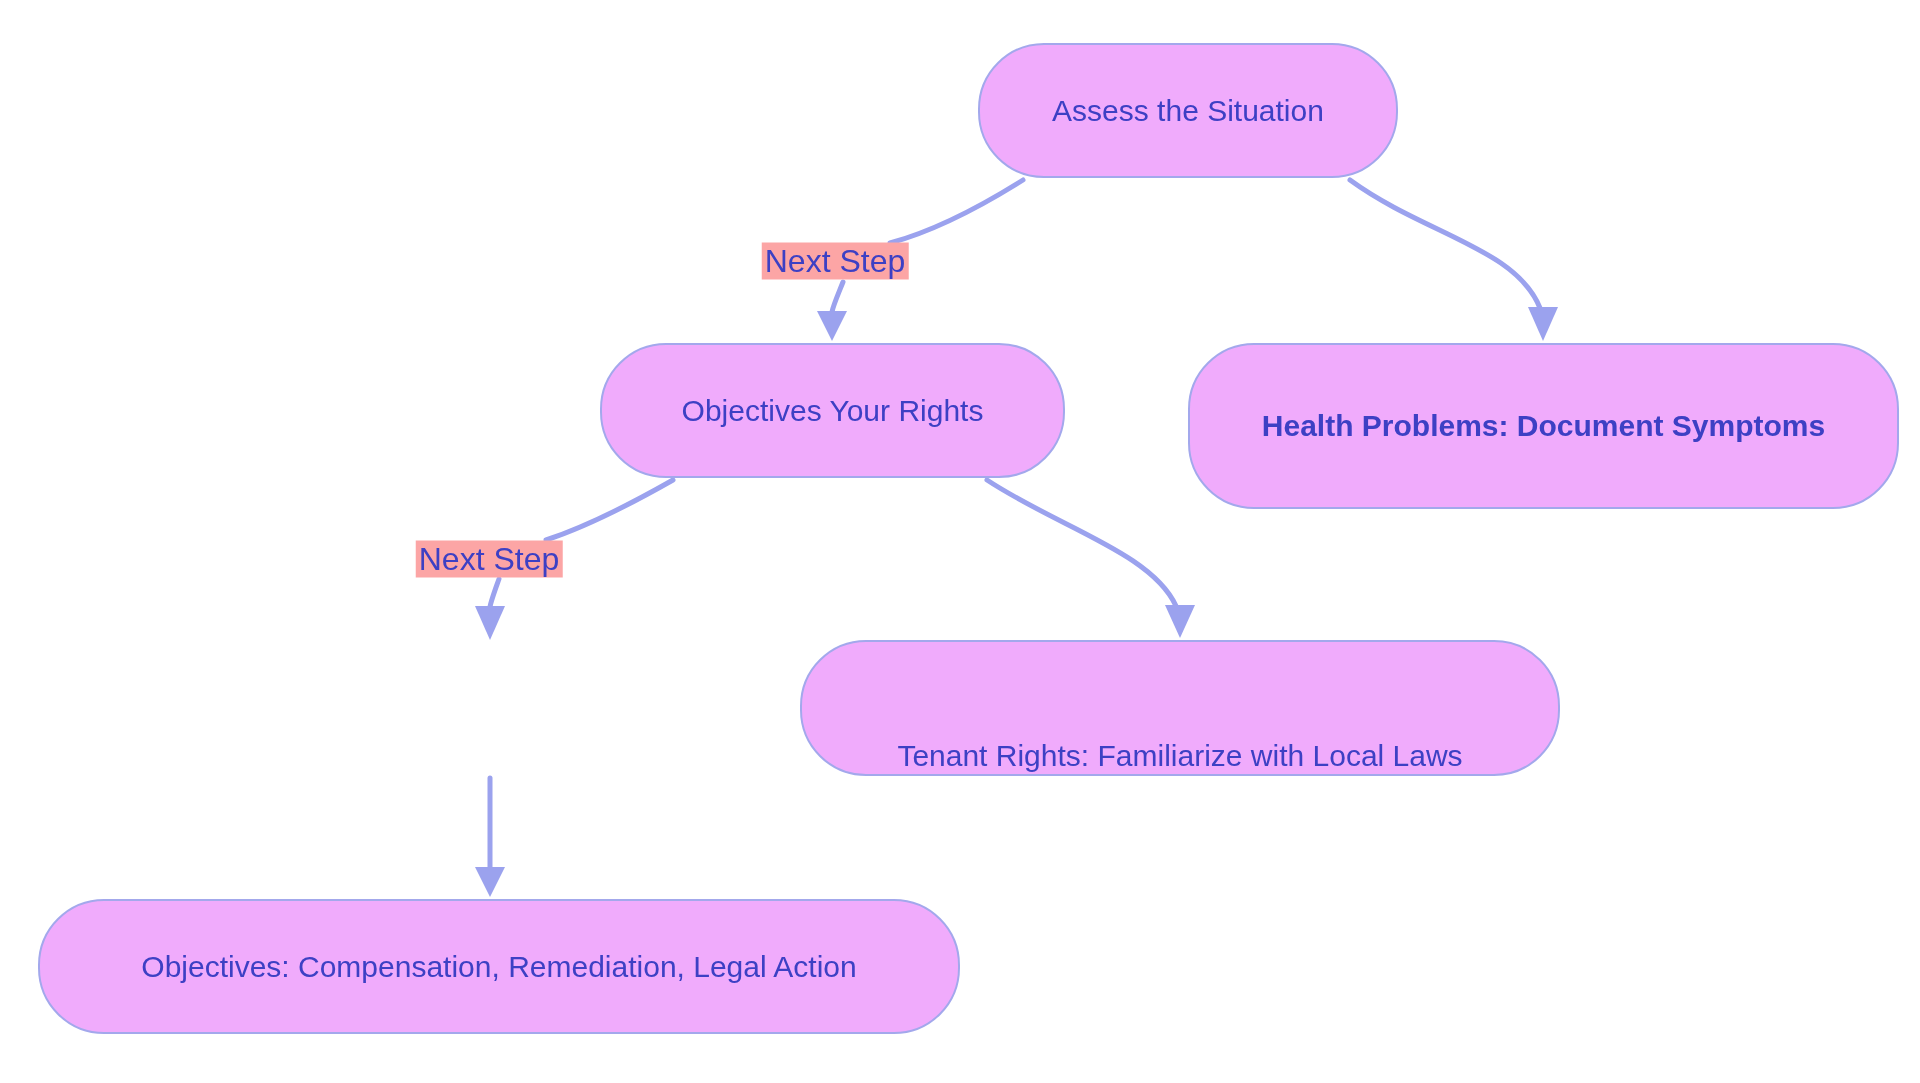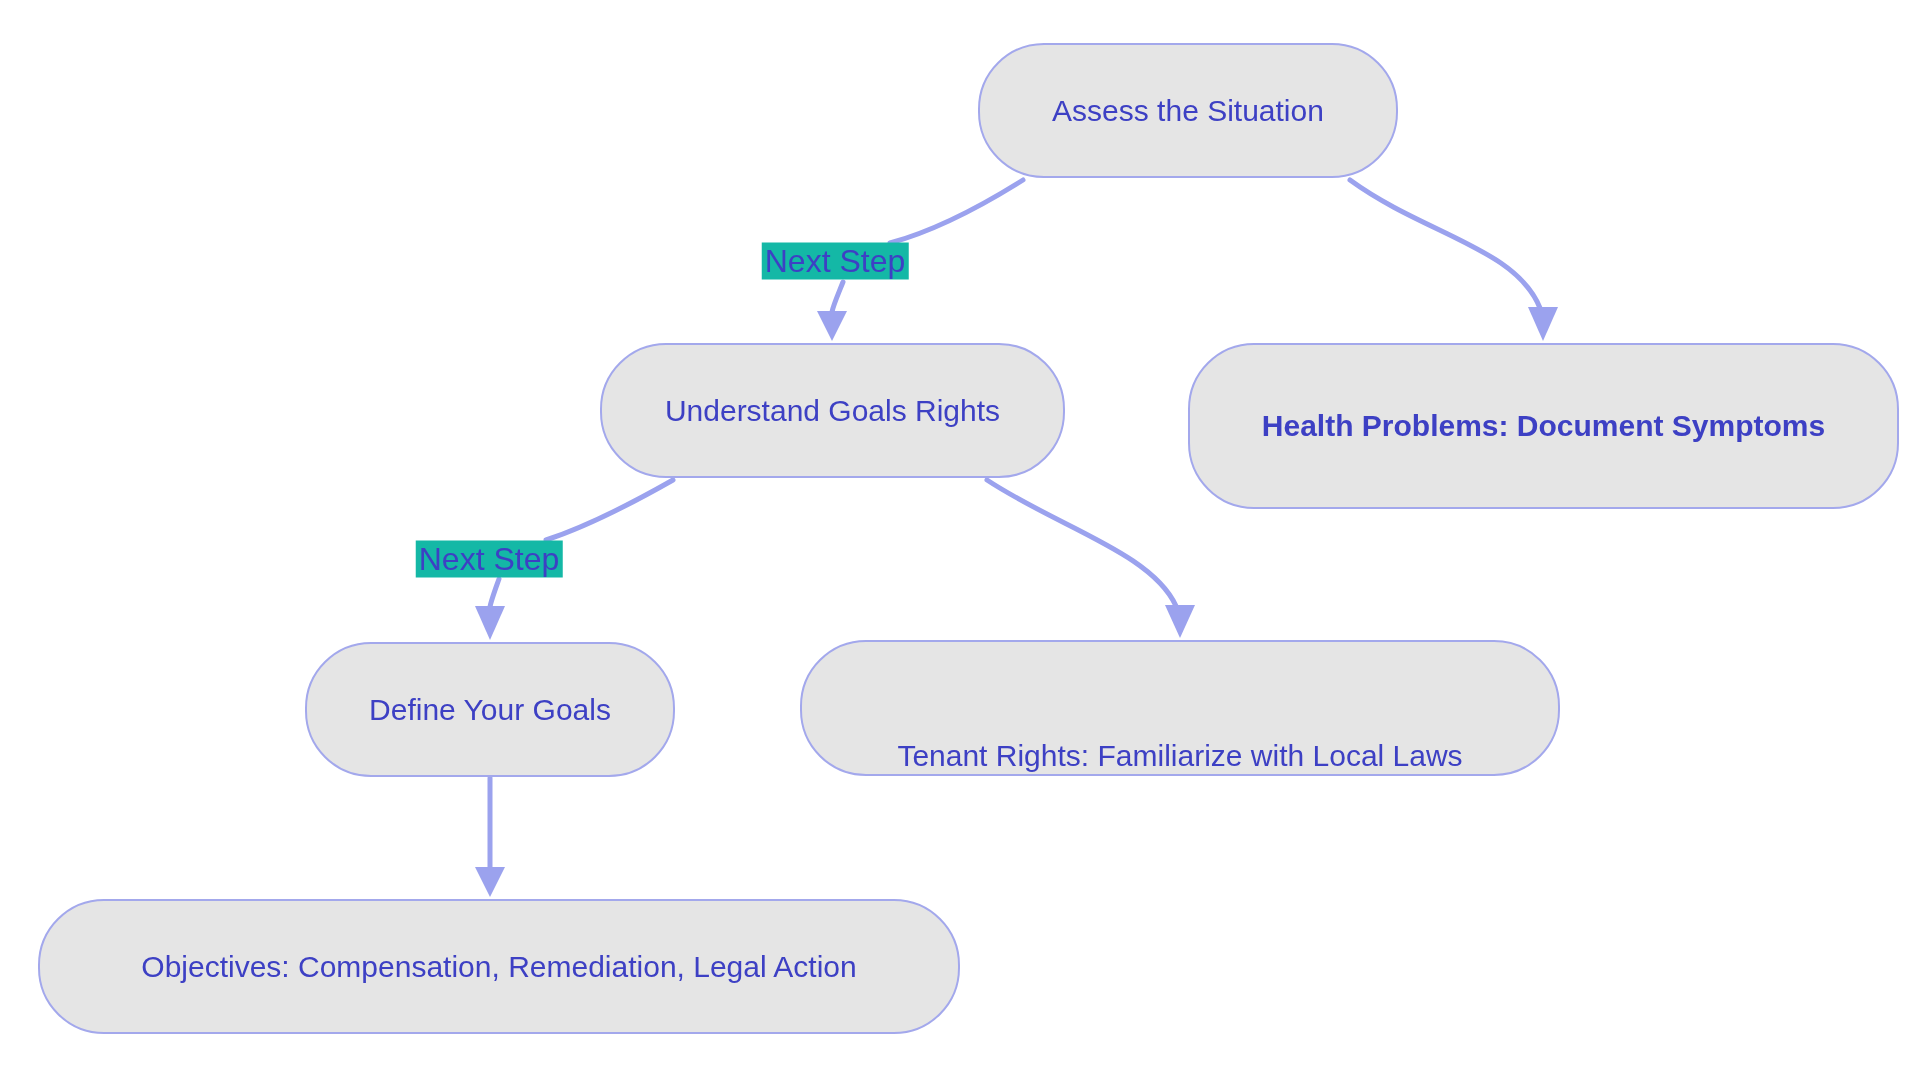--- a/index.html
+++ b/index.html
@@ -32,41 +32,41 @@
     fill: #9ba2ee;
     stroke: none;
   }
   .node {
     position: absolute;
     box-sizing: border-box;
     display: flex;
     align-items: center;
     justify-content: center;
     text-align: center;
-    background: #e5e5e5;
+    background: #f0abfc;
     border: 2px solid #a3a8ec;
     border-radius: 66px;
     color: #3d40c4;
     font-size: 30px;
     line-height: 1.2;
     padding: 0 30px;
   }
   .node-assess      { left: 978px;  top: 43px;  width: 420px; height: 135px; }
   .node-understand  { left: 600px;  top: 343px; width: 465px; height: 135px; }
   .node-health      { left: 1188px; top: 343px; width: 711px; height: 166px; font-weight: bold; }
   .node-define      { left: 305px;  top: 642px; width: 370px; height: 135px; }
   .node-tenant      { left: 800px;  top: 640px; width: 760px; height: 136px; align-items: flex-end; }
   .node-objectives  { left: 38px;   top: 899px; width: 922px; height: 135px; }
   .edge-label {
     position: absolute;
     transform: translate(-50%, -50%);
     color: #3d40c4;
     font-size: 32px;
     white-space: nowrap;
-    background: #14b8a6;
+    background: #fca5a5;
     padding: 0 3px;
   }
   .edge-label-1 { left: 835px; top: 261px; }
   .edge-label-2 { left: 489px; top: 559px; }
 </style>
 </head>
 <body>
 
 <div class="canvas">
 
@@ -88,30 +88,27 @@
 
     <path class="edge-path" d="M 490 778 L 490 868"></path>
     <polygon class="edge-arrowhead" points="475,867 505,867 490,897"></polygon>
   </svg>
 
   <div class="node node-assess">
     <span>Assess the Situation</span>
   </div>
 
   <div class="node node-understand">
-    <span>Understand Goals Rights</span>
+    <span>Objectives Your Rights</span>
   </div>
 
   <div class="node node-health">
     <span>Health Problems: Document Symptoms</span>
   </div>
 
-  <div class="node node-define">
-    <span>Define Your Goals</span>
-  </div>
 
   <div class="node node-tenant">
     <span>Tenant Rights: Familiarize with Local Laws</span>
   </div>
 
   <div class="node node-objectives">
     <span>Objectives: Compensation, Remediation, Legal Action</span>
   </div>
 
   <div class="edge-label edge-label-1">Next Step</div>

